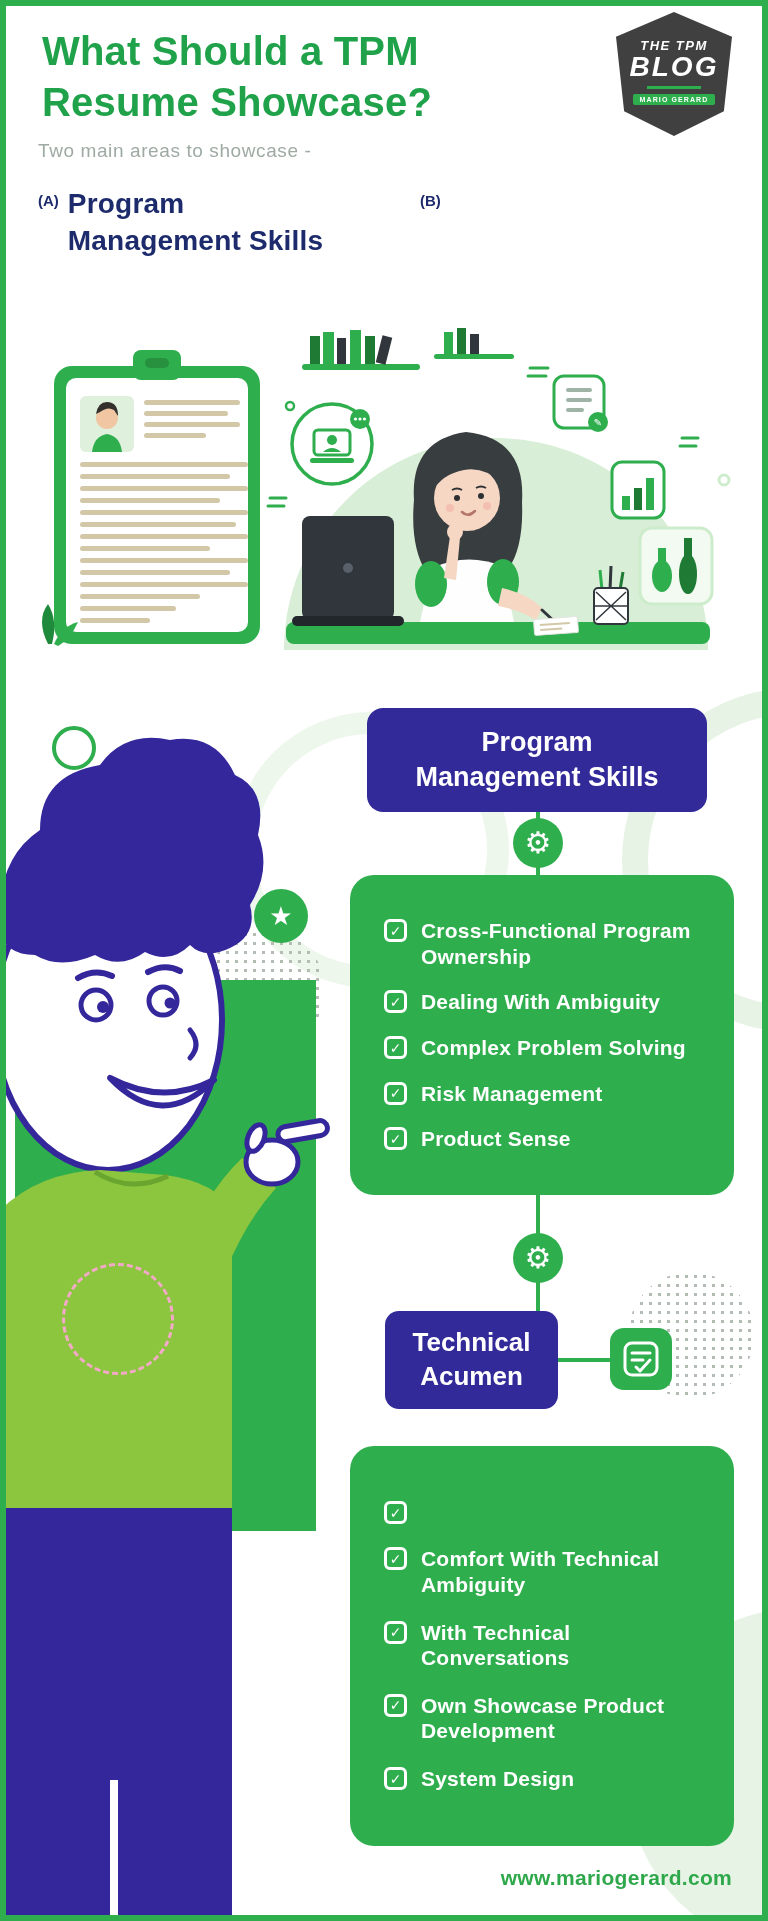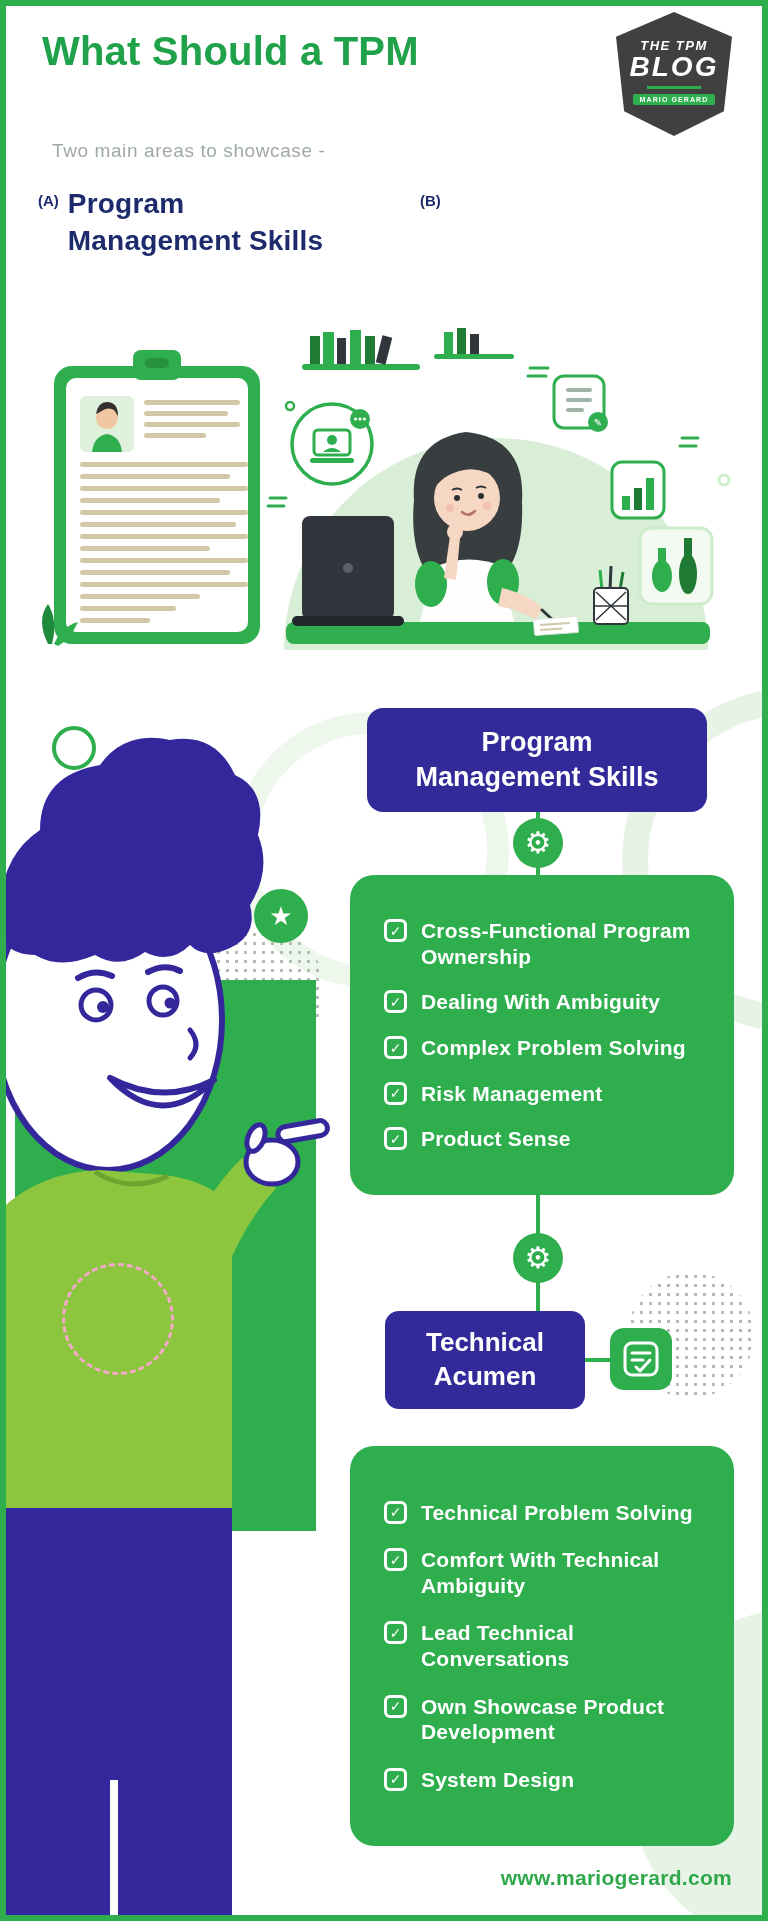--- a/index.html
+++ b/index.html
@@ -4,21 +4,21 @@
 <style>
   html,body{margin:0;padding:0;background:#fff;}
   .page{position:relative;width:768px;height:1921px;background:#ffffff;overflow:hidden;
         font-family:"Liberation Sans",sans-serif;}
   .frame{position:absolute;inset:0;border:6px solid #2fae4e;pointer-events:none;z-index:50;}
 
   
   .title{position:absolute;left:38px;top:22px;margin:4px;font-size:40px;font-weight:800;
          color:#1fa24a;line-height:1.28;letter-spacing:.2px;z-index:6;}
   .subtitle{position:absolute;left:38px;top:140px;font-size:19px;color:#9faaa3;
-            letter-spacing:.6px;font-weight:500;z-index:6;margin-left:14px;}
+            letter-spacing:.6px;font-weight:500;z-index:6;}
   .logo{position:absolute;left:616px;top:12px;width:116px;height:124px;z-index:6;}
   .logo-badge{width:100%;height:100%;background:#404040;
       clip-path:polygon(50% 0%,100% 20%,93% 80%,50% 100%,7% 80%,0% 20%);
       display:flex;flex-direction:column;align-items:center;padding-top:26px;box-sizing:border-box;}
   .logo-top{font-size:13px;font-weight:800;font-style:italic;color:#fff;letter-spacing:1.5px;}
   .logo-main{font-size:28px;font-weight:800;font-style:italic;color:#fff;letter-spacing:2px;margin-top:-2px;}
   .logo-rule{width:54px;height:3px;background:#2fae4e;margin-top:3px;}
   .logo-byline{margin-top:5px;background:#2fae4e;color:#fff;font-size:7px;font-weight:700;
                letter-spacing:1.1px;padding:2px 7px;border-radius:2px;white-space:nowrap;}
 
@@ -56,21 +56,21 @@
       display:flex;align-items:center;justify-content:center;z-index:6;}
   #gear-1{left:513px;top:818px;}
   #gear-2{left:513px;top:1233px;}
   #star-badge{left:254px;top:889px;width:54px;height:54px;}
   .badge-glyph{font-family:"DejaVu Sans",sans-serif;font-size:30px;color:#fff;line-height:1;}
   #star-badge .badge-glyph{font-size:26px;}
 
   .box-purple{position:absolute;background:#332a99;color:#fff;display:flex;flex-direction:column;
       align-items:center;justify-content:center;font-weight:800;text-align:center;z-index:6;}
   #sec1-title{left:367px;top:708px;width:340px;height:104px;border-radius:16px;font-size:27px;line-height:1.3;}
-  #sec2-title{left:385px;top:1311px;width:200px;height:98px;border-radius:14px;font-size:26px;line-height:1.3;}
+  #sec2-title{left:385px;top:1311px;width:173px;height:98px;border-radius:14px;font-size:26px;line-height:1.3;}
 
   .panel-green{position:absolute;background:#2fae4e;border-radius:24px;color:#fff;display:flex;
       flex-direction:column;justify-content:center;padding:10px 26px 10px 34px;box-sizing:border-box;z-index:6;}
   #checklist-1{left:350px;top:875px;width:384px;height:320px;gap:20px;}
   #checklist-2{left:350px;top:1446px;width:384px;height:400px;gap:22px;}
   .check-row{display:flex;gap:14px;align-items:flex-start;}
   .checkbox{flex:0 0 auto;width:23px;height:23px;border:3px solid #fff;border-radius:6px;
       display:flex;align-items:center;justify-content:center;box-sizing:border-box;margin-top:1px;}
   .tick{font-family:"DejaVu Sans",sans-serif;font-size:14px;font-weight:700;color:#fff;line-height:1;}
   .check-label{font-size:21px;font-weight:700;line-height:1.22;max-width:272px;letter-spacing:.2px;}
@@ -87,20 +87,21 @@
 <div class="page">
 
   <div class="deco" id="deco-ring-right"></div>
   <div class="deco" id="deco-ring-left"></div>
   <div class="deco" id="deco-circle-bottom"></div>
   <div class="dots" id="dots-1"></div>
   <div class="dots" id="dots-2"></div>
 
   <h1 class="title">
     <span>What Should a TPM</span><br>
+    <span>Resume Showcase?</span>
   </h1>
 
   <div class="logo">
     <div class="logo-badge">
       <div class="logo-top">THE TPM</div>
       <div class="logo-main">BLOG</div>
       <div class="logo-rule"></div>
       <div class="logo-byline">MARIO GERARD</div>
     </div>
   </div>
@@ -357,33 +358,32 @@
       <line x1="10" y1="20" x2="21" y2="20" stroke="#fff" stroke-width="3" stroke-linecap="round"></line>
       <polyline points="14,27 18,31 28,20" fill="none" stroke="#fff" stroke-width="3" stroke-linecap="round" stroke-linejoin="round"></polyline>
     </svg>
   </div>
 
   <div class="panel-green" id="checklist-2">
     <div class="check-row">
       <span class="checkbox">
           <span class="tick">✓</span>
         </span>
-      <span class="check-label">Technical Problem Solving</span>
     </div>
     <div class="check-row">
       <span class="checkbox">
           <span class="tick">✓</span>
         </span>
       <span class="check-label">Comfort With Technical Ambiguity</span>
     </div>
     <div class="check-row">
       <span class="checkbox">
           <span class="tick">✓</span>
         </span>
-      <span class="check-label">Lead Technical Conversations</span>
+      <span class="check-label">With Technical Conversations</span>
     </div>
     <div class="check-row">
       <span class="checkbox">
           <span class="tick">✓</span>
         </span>
       <span class="check-label">Own Showcase Product Development</span>
     </div>
     <div class="check-row">
       <span class="checkbox">
           <span class="tick">✓</span>

